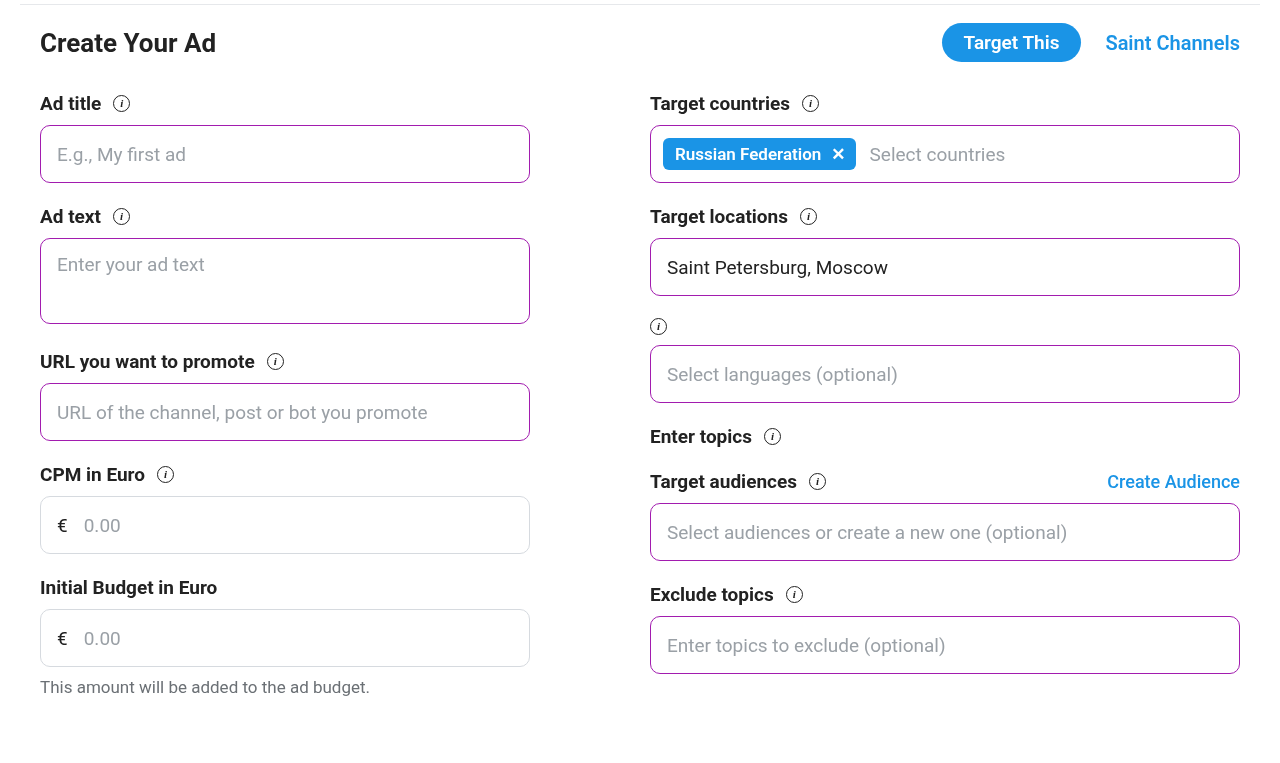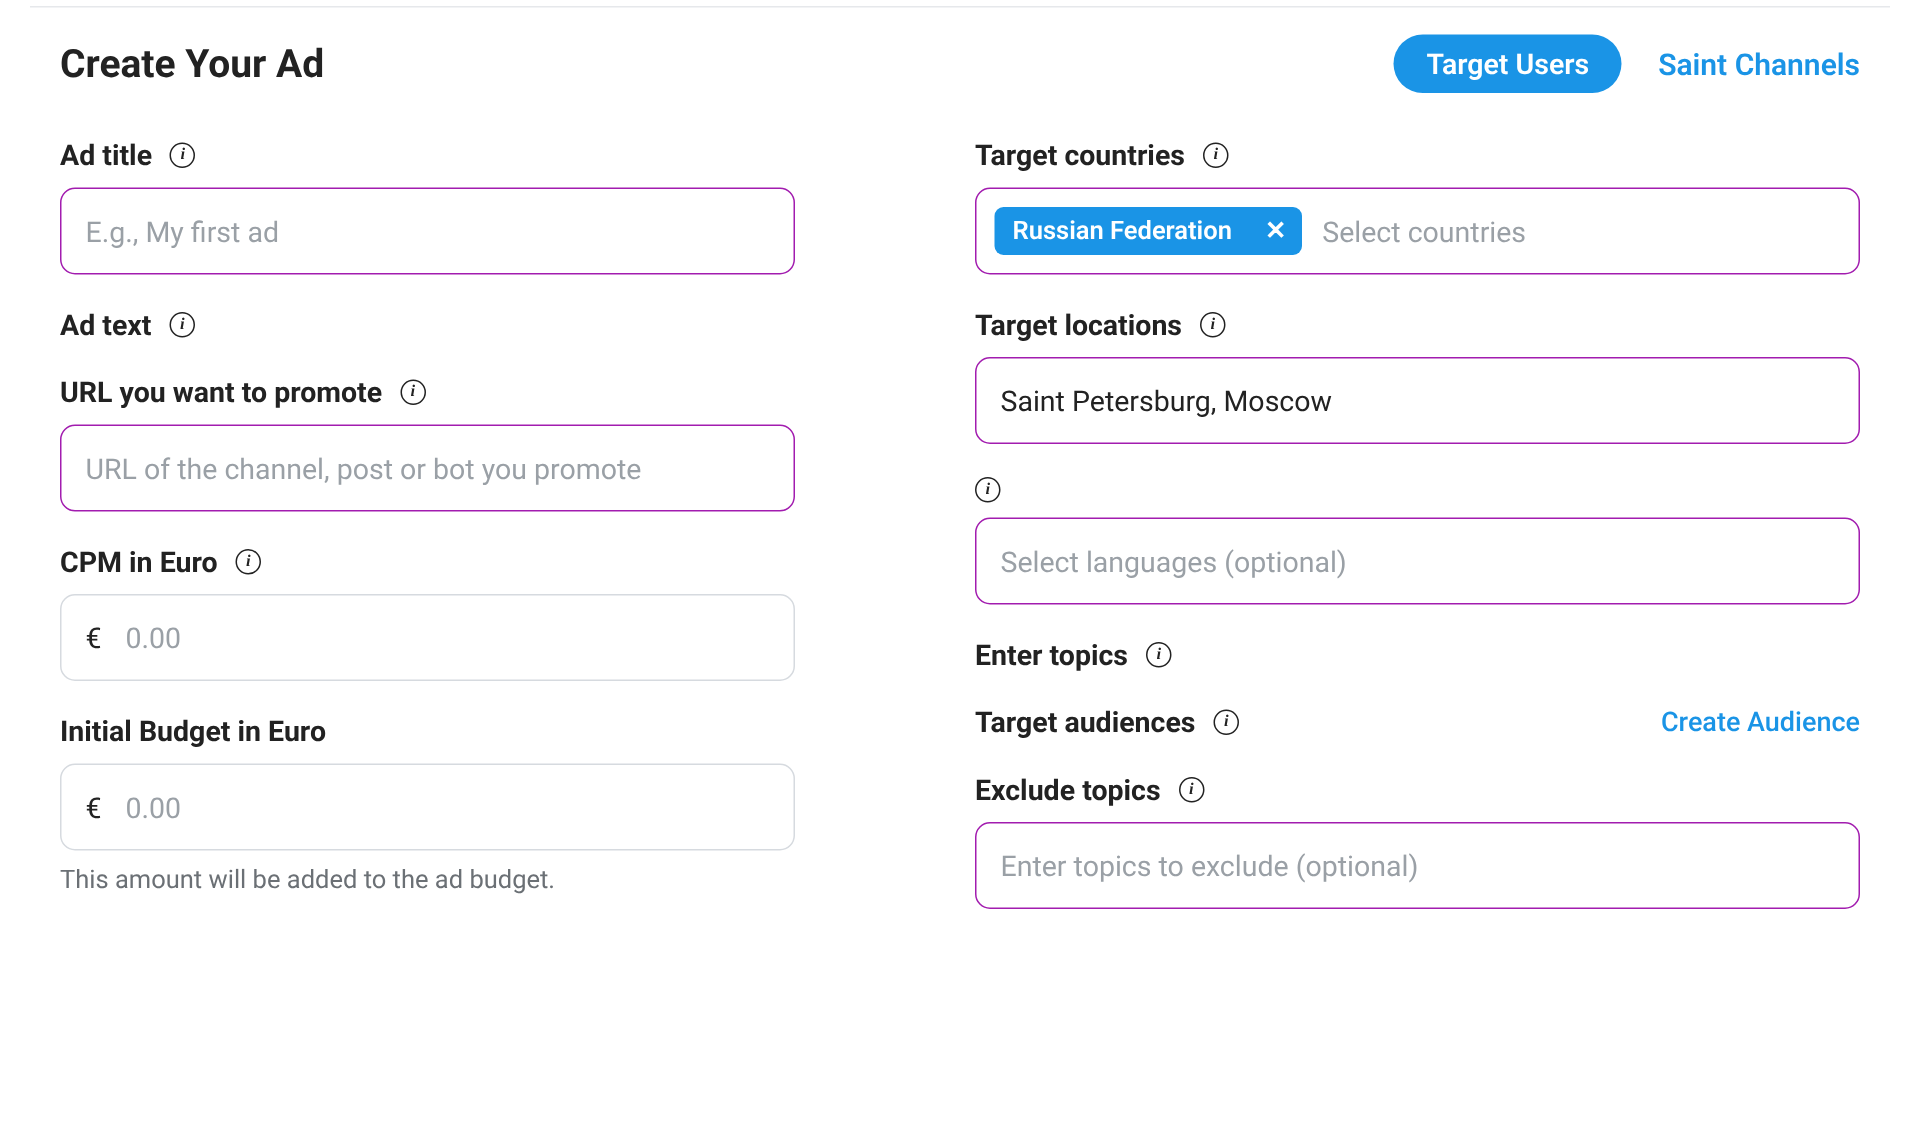--- a/index.html
+++ b/index.html
@@ -123,21 +123,21 @@
   .combo-ph { font-size: 19px; padding-left: 4px; }
   .chip {
     background: #1a94e6;
     color: #fff;
     font-weight: 600;
     font-size: 17px;
     border-radius: 6px;
     padding: 6px 10px 6px 12px;
     display: inline-flex;
     align-items: center;
-    gap: 22px;
+    gap: 10px;
   }
   .chip-x {
     font-weight: 700;
     cursor: pointer;
     font-size: 17px;
     line-height: 1;
   }
   .money {
     display: flex;
     align-items: center;
@@ -165,21 +165,21 @@
 </style>
 </head>
 <body>
 
 <div class="page">
   <div class="topline"></div>
 
   <div class="header-row">
     <div class="page-title">Create Your Ad</div>
     <div class="tabs">
-      <div class="tab-pill">Target Users</div>
+      <div class="tab-pill">Target This</div>
       <div class="tab-link">Saint Channels</div>
     </div>
   </div>
 
   <div class="cols">
 
     <div class="col-left">
 
       <div class="field">
         <div class="label-row">
@@ -187,20 +187,21 @@
           <span class="info-icon">i</span>
         </div>
         <input class="input" placeholder="E.g., My first ad" style="">
       </div>
 
       <div class="field">
         <div class="label-row">
           <span class="label-text">Ad text</span>
           <span class="info-icon">i</span>
         </div>
+        <textarea class="textarea" placeholder="Enter your ad text" style=""></textarea>
       </div>
 
       <div class="field">
         <div class="label-row">
           <span class="label-text">URL you want to promote</span>
           <span class="info-icon">i</span>
         </div>
         <input class="input" placeholder="URL of the channel, post or bot you promote" style="">
       </div>
 
@@ -267,20 +268,23 @@
           <span class="info-icon">i</span>
         </div>
       </div>
 
       <div class="field">
         <div class="label-row">
           <span class="label-text">Target audiences</span>
           <span class="info-icon">i</span>
           <span class="right-link">Create Audience</span>
         </div>
+        <div class="combo">
+          <span class="combo-ph">Select audiences or create a new one (optional)</span>
+        </div>
       </div>
 
       <div class="field">
         <div class="label-row">
           <span class="label-text">Exclude topics</span>
           <span class="info-icon">i</span>
         </div>
         <div class="combo">
           <span class="combo-ph">Enter topics to exclude (optional)</span>
         </div>

